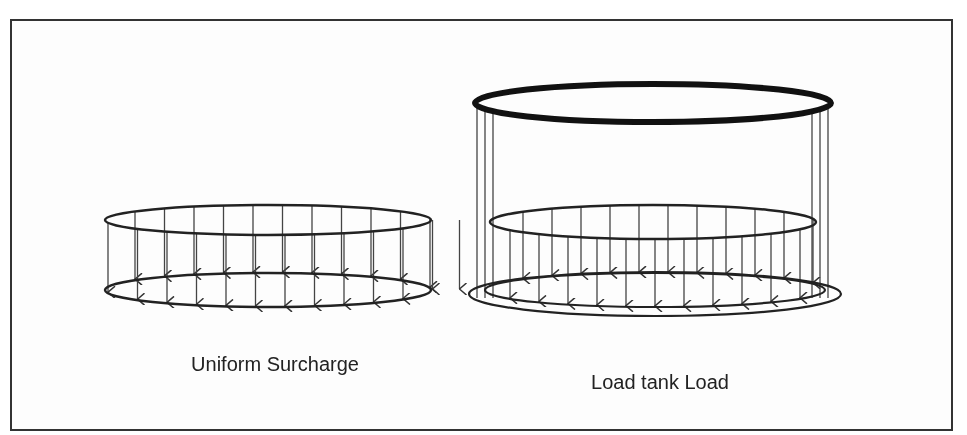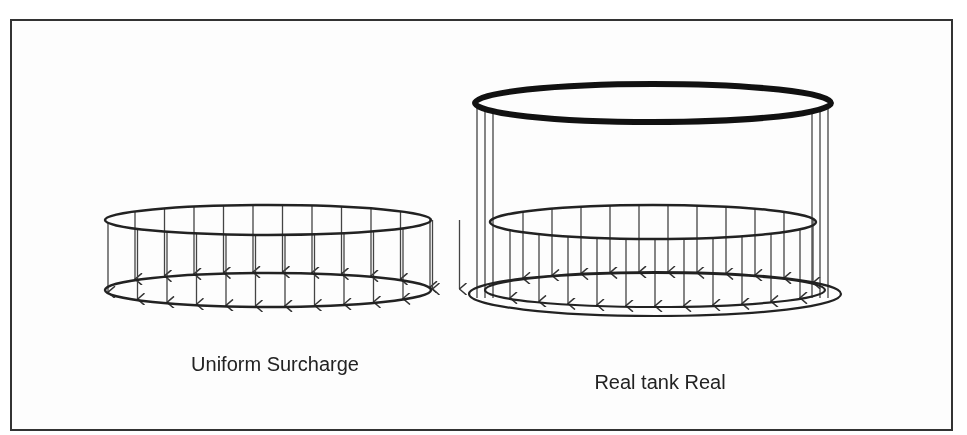--- a/index.html
+++ b/index.html
@@ -89,13 +89,13 @@
     <ellipse cx="653" cy="103" rx="178" ry="19" stroke="#111" stroke-width="6"></ellipse>
     <ellipse cx="653" cy="222" rx="163" ry="17" stroke-width="2.5"></ellipse>
     <ellipse cx="655" cy="290" rx="170" ry="17" stroke-width="2.2"></ellipse>
     <ellipse cx="655" cy="294" rx="186" ry="22" stroke-width="2.2"></ellipse>
   </g>
 </svg>
 
 <div class="label" id="label-left">
   <div>Uniform Surcharge</div>
 </div>
-<div class="label" id="label-right">Real tank Real</div>
+<div class="label" id="label-right">Load tank Load</div>
 
 </body></html>

